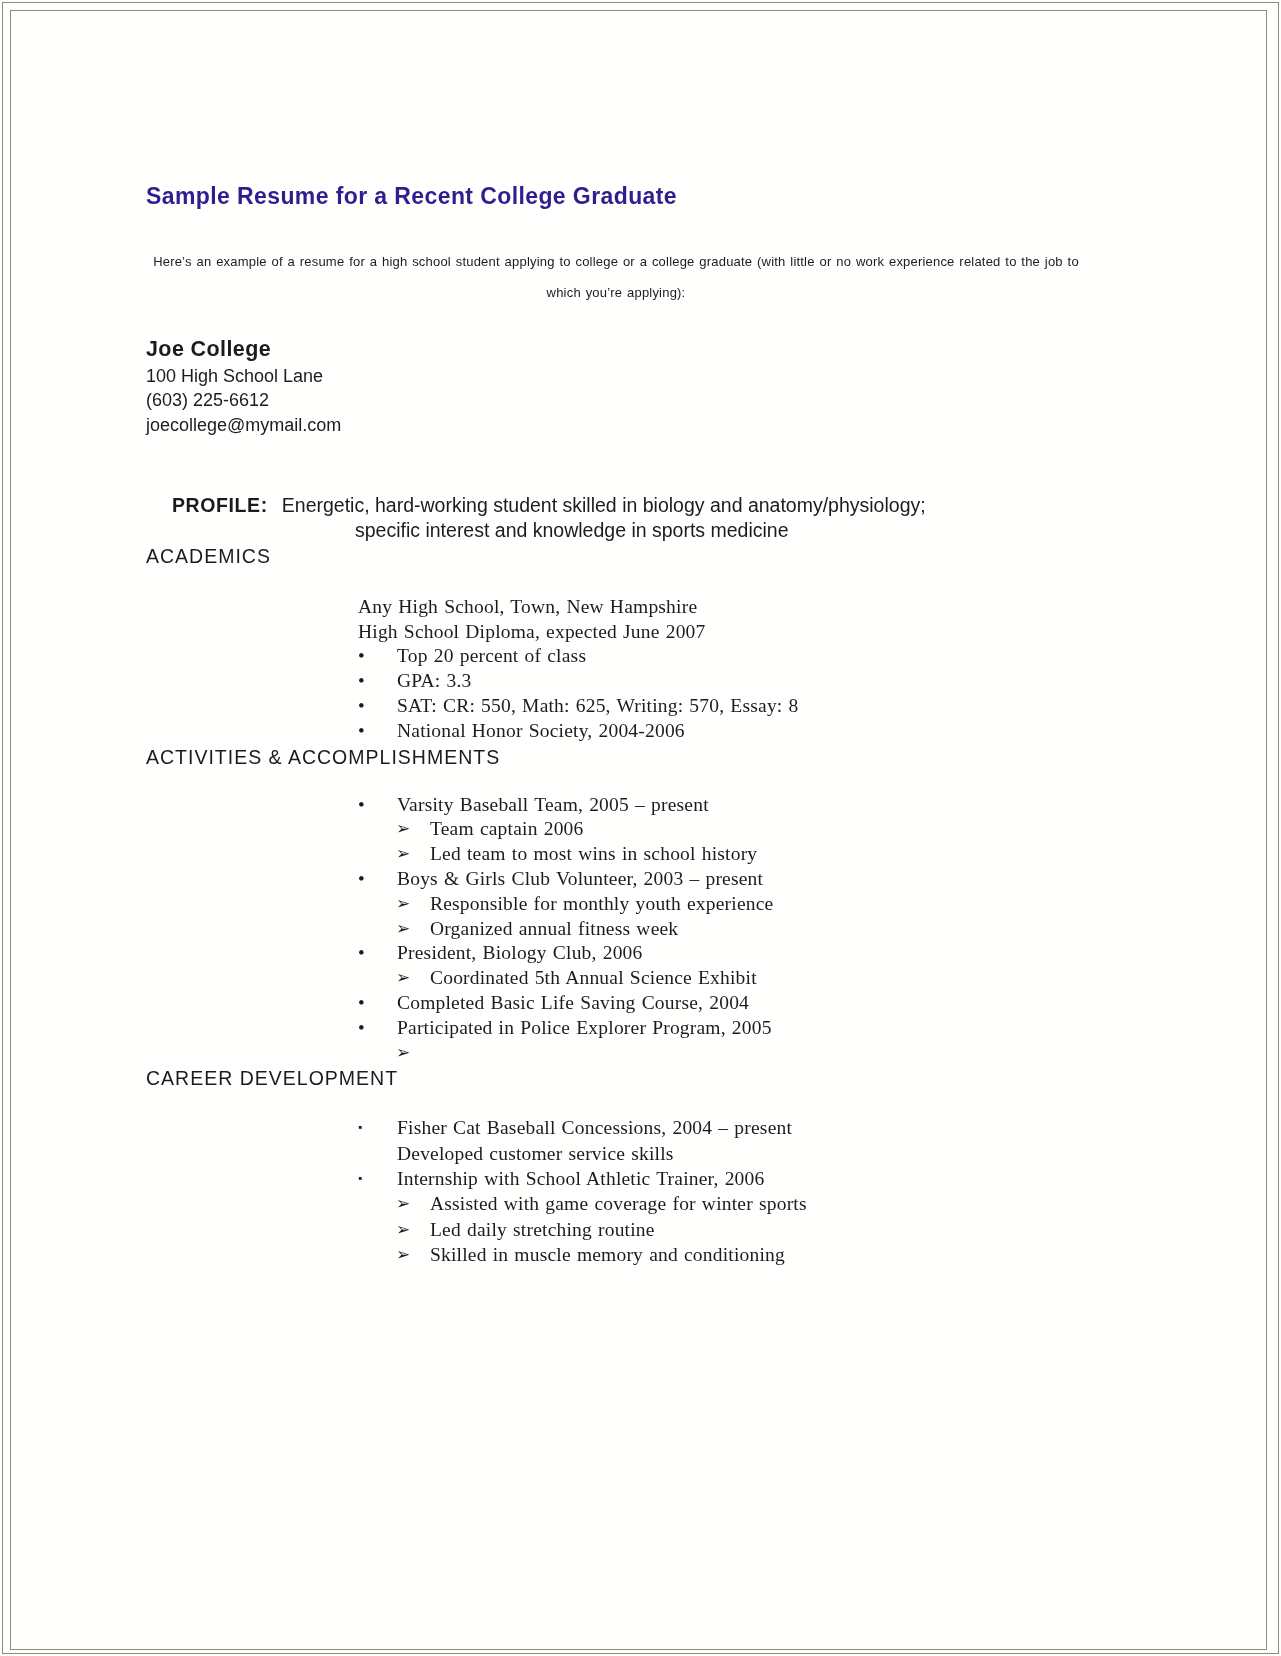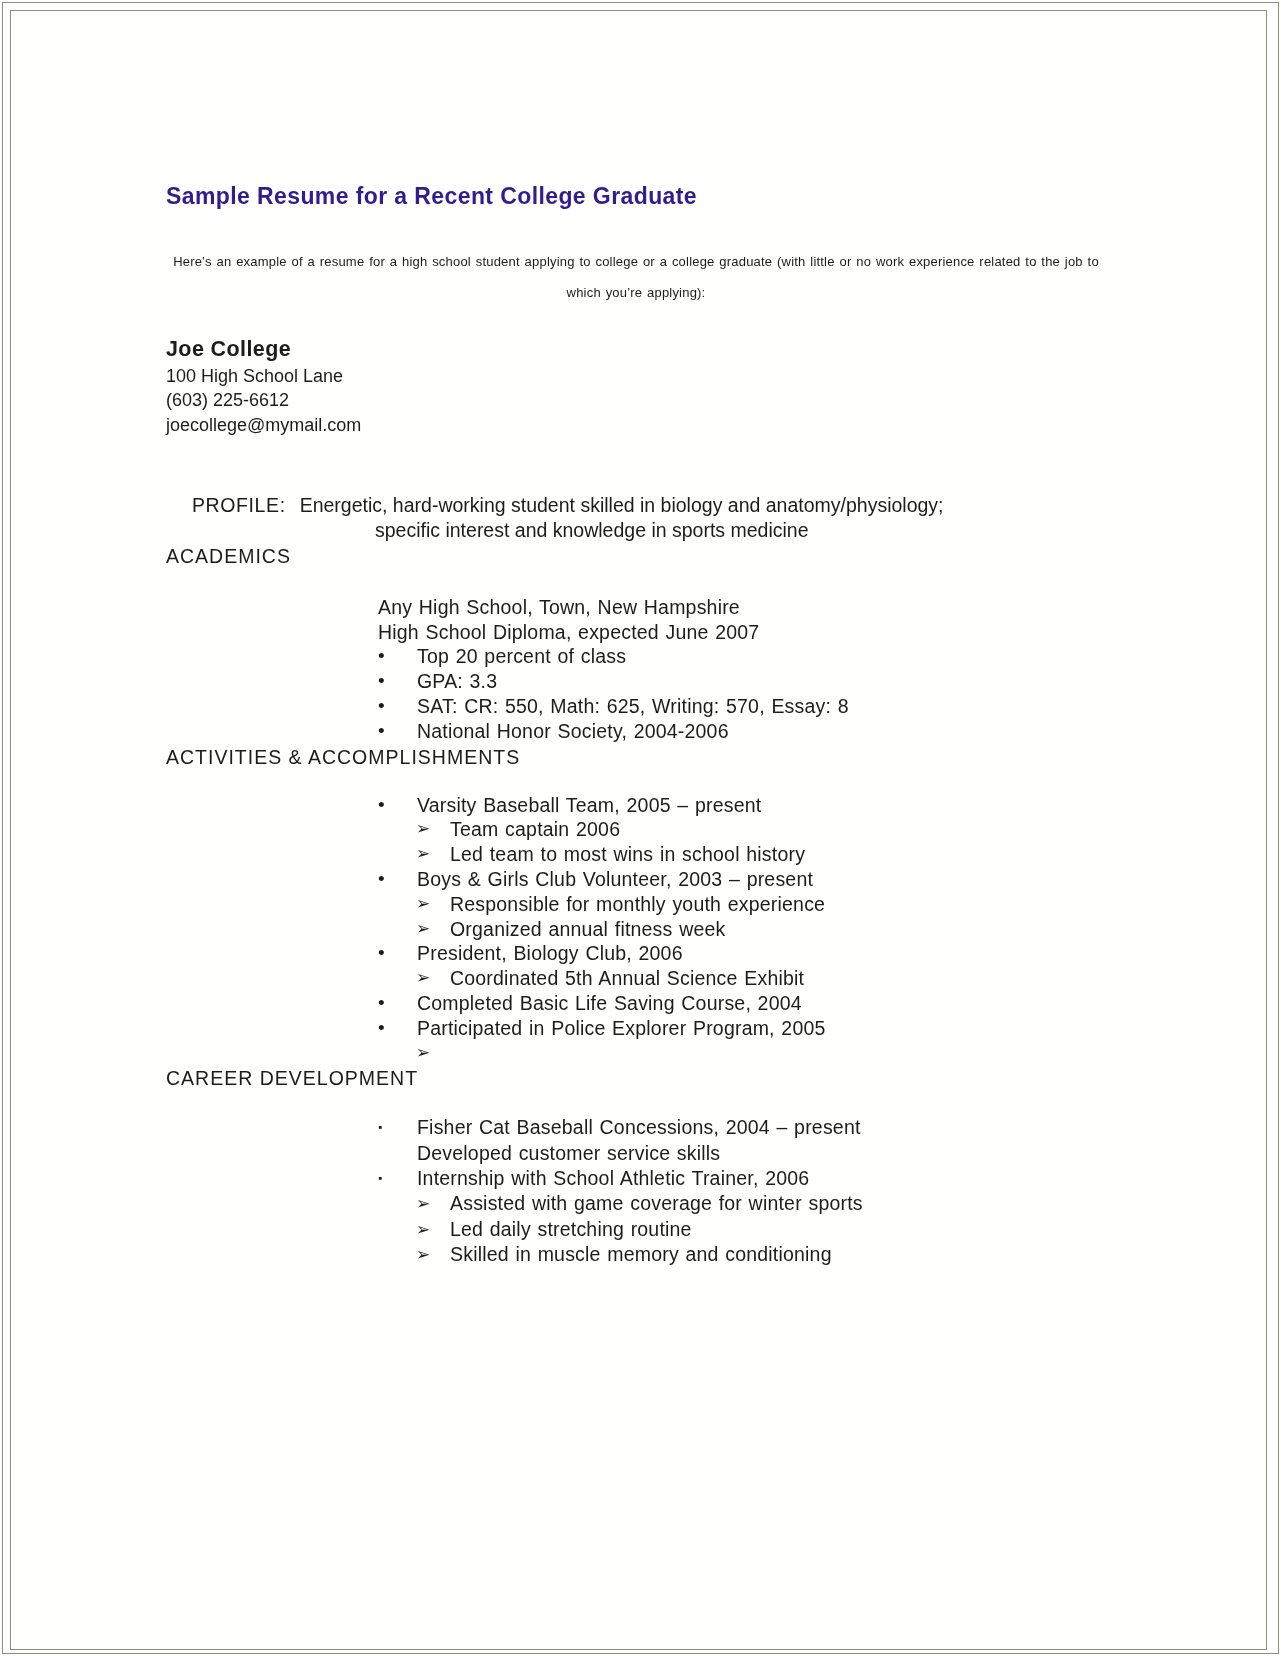--- a/index.html
+++ b/index.html
@@ -18,21 +18,20 @@
   }
   .border-inner {
     position: absolute; inset: 10px 14px 6px 10px;
     border: 1px solid #8d8d7c;
     pointer-events: none;
   }
   .content {
     position: relative;
     padding: 183px 0 0 146px;
     width: 960px;
-    margin-left: 20px;
   }
   .title {
     margin: 0;
     font-size: 23px;
     font-weight: bold;
     line-height: 26px;
     letter-spacing: 0.4px;
     color: #301d90;
   }
   .intro {
@@ -56,21 +55,21 @@
     line-height: 24.4px;
     white-space: pre-wrap;
   }
   .profile-row {
     margin-top: 56px;
     display: flex;
     font-size: 19.5px;
     line-height: 25px;
   }
   .profile-label {
-    font-weight: normal;
+    font-weight: bold;
     margin-left: 26px;
     letter-spacing: 0.6px;
     white-space: pre;
   }
   .profile-text { margin-left: 14px; }
   .profile-line2 {
     margin-left: 209px;
     font-size: 19.5px;
     line-height: 25px;
   }
@@ -82,20 +81,21 @@
     letter-spacing: 1px;
   }
   .h2-academics  { margin-top: 51px; }
   .h2-activities { margin-top: 29px; }
   .h2-career     { margin-top: 27px; }
   .block {
     margin-left: 212px;
     font-size: 19.5px;
     letter-spacing: 0.2px;
     word-spacing: 1px;
+    font-family: Liberation Serif, serif;
   }
   .block-academics  { margin-top: 26px; }
   .block-activities { margin-top: 23px; }
   .block-career     { margin-top: 24px; }
   .line { line-height: 24.6px; }
   .row { display: flex; line-height: 24.8px; }
   .block-career .row { line-height: 25.3px; }
   .row .marker { width: 39px; flex-shrink: 0; }
   .row.sub { margin-left: 38px; }
   .row.sub .marker { width: 34px; }

